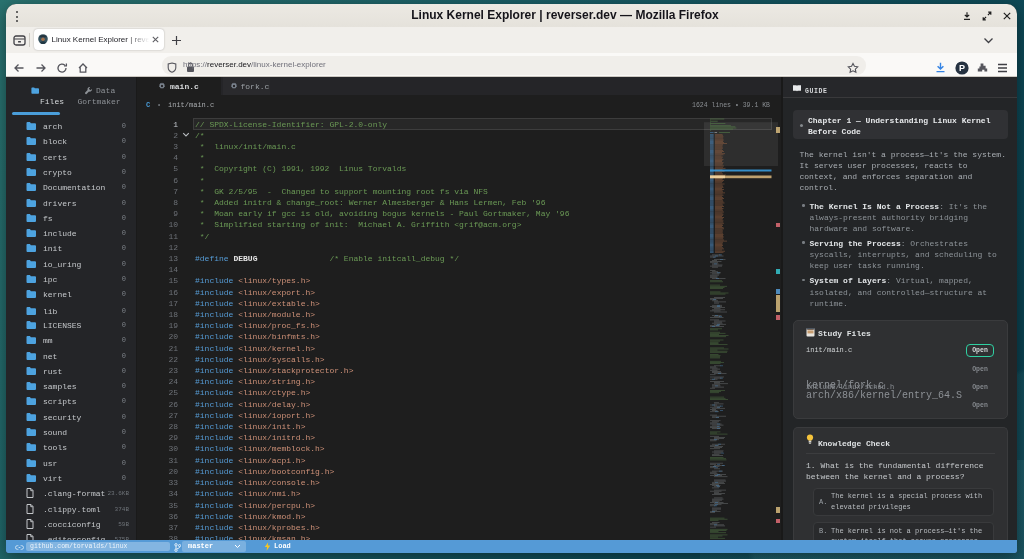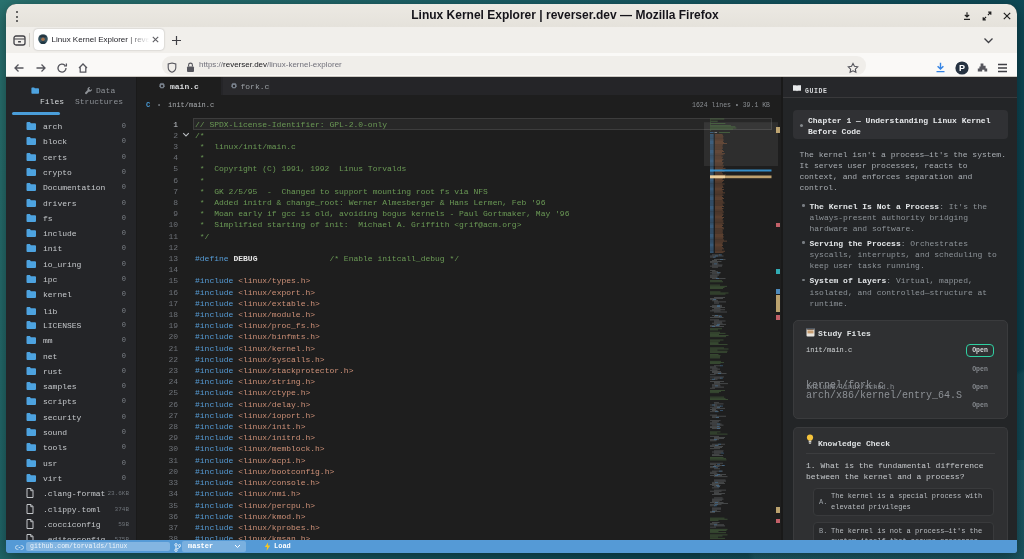--- a/index.html
+++ b/index.html
@@ -7,21 +7,21 @@
 .wedge{position:absolute;}
 #win{position:absolute;left:6px;top:4px;width:1011px;height:549px;border-radius:10px 10px 2px 2px;overflow:hidden;background:#1e1e1e;box-shadow:0 4px 16px rgba(0,0,0,.45);}
 .abs{position:absolute;}
 #titlebar{position:absolute;left:0;top:0;width:1011px;height:23px;background:linear-gradient(#ece9e3,#e5e2db);}
 #titletext{position:absolute;top:4px;left:559px;transform:translateX(-50%);font:bold 12px "Liberation Sans", sans-serif;color:#15141a;white-space:nowrap;}
 #tabbar{position:absolute;left:0;top:23px;width:1011px;height:26px;background:#f1efeb;}
 #tab-active{position:absolute;left:27.7px;top:25px;width:130.5px;height:21px;background:#fff;border-radius:4px;box-shadow:0 0 2px rgba(0,0,0,.28);}
 #tabtitle{position:absolute;left:45.5px;top:30.8px;width:100px;height:12px;font:8px "Liberation Sans", sans-serif;color:#24242a;white-space:nowrap;overflow:hidden;-webkit-mask-image:linear-gradient(90deg,#000 75%,transparent 97%);}
 #urlbar{position:absolute;left:0;top:49px;width:1011px;height:24px;background:#faf9f7;border-bottom:1px solid #ccc8c1;}
 #urlfield{position:absolute;left:156px;top:51.5px;width:704px;height:19px;background:#f0eeea;border-radius:9px;}
-#urltext{position:absolute;left:193px;top:55.5px;font:8px "Liberation Sans", sans-serif;color:#70707a;white-space:nowrap;}
+#urltext{position:absolute;left:177px;top:55.5px;font:8px "Liberation Sans", sans-serif;color:#70707a;white-space:nowrap;}
 #urltext b{color:#17171b;font-weight:normal;}
 #page{position:absolute;left:0;top:73px;width:1011px;height:476px;background:#1e1e1e;font-family:"Liberation Mono", monospace;}
 #page .abs{position:absolute;}
 #sidebar{position:absolute;left:0;top:0;width:131px;height:476px;background:#242528;border-right:1px solid #1a1a1a;}
 .sbtab{position:absolute;top:0;height:40px;text-align:center;color:#8d9196;font-size:8px;}
 #sbul{position:absolute;left:6px;top:35px;width:48px;height:2.5px;background:#4a9eda;border-radius:2px;}
 .frow{position:absolute;left:0;width:131px;height:15.3px;}
 .fname{position:absolute;left:37px;top:50%;transform:translateY(-50%);font-size:8px;color:#c6c9cc;white-space:nowrap;}
 .fcnt{position:absolute;right:11px;top:50%;transform:translateY(-50%);font-size:7px;color:#7d8288;}
 .fsz{position:absolute;right:8px;top:50%;transform:translateY(-50%);font-size:6px;color:#6d7278;}
@@ -135,21 +135,21 @@
               <path d="M0.5 1.5a1 1 0 0 1 1-1h2.4l1 1.2h4.1a1 1 0 0 1 1 1v4.8a1 1 0 0 1-1 1h-7.5a1 1 0 0 1-1-1z" fill="#4da3e0"></path>
             </svg>
           </div>
           <div class="abs" style="left:0;top:20px;width:58px;text-align:right;color:#d7dadc;">Files</div>
         </div>
         <div class="sbtab" style="left:58px;width:70px;">
           <svg class="abs" style="left:20px;top:9px;" width="9" height="9" viewBox="0 0 9 9">
             <path d="M6.2 1.2a2.2 2.2 0 0 0-2.6 2.9L1.2 6.5a1 1 0 0 0 1.4 1.4l2.4-2.4a2.2 2.2 0 0 0 2.9-2.6L6.4 4.3 4.8 2.7z" fill="#8d9196"></path>
           </svg>
           <div class="abs" style="left:32px;top:9px;color:#8d9196;">Data</div>
-          <div class="abs" style="left:0;top:20px;width:70px;text-align:center;color:#8d9196;">Structures</div>
+          <div class="abs" style="left:0;top:20px;width:70px;text-align:center;color:#8d9196;">Gortmaker</div>
         </div>
         <div id="sbul"></div>
         <div class="frow" style="top:41.4px;">
           <span class="fico">
             <svg width="10" height="9" viewBox="0 0 10 9">
               <path d="M0.5 1.5a1 1 0 0 1 1-1h2.4l1 1.2h4.1a1 1 0 0 1 1 1v4.8a1 1 0 0 1-1 1h-7.5a1 1 0 0 1-1-1z" fill="#4da3e0"></path>
             </svg>
           </span>
           <span class="fname">arch</span>
           <span class="fcnt">0</span>

